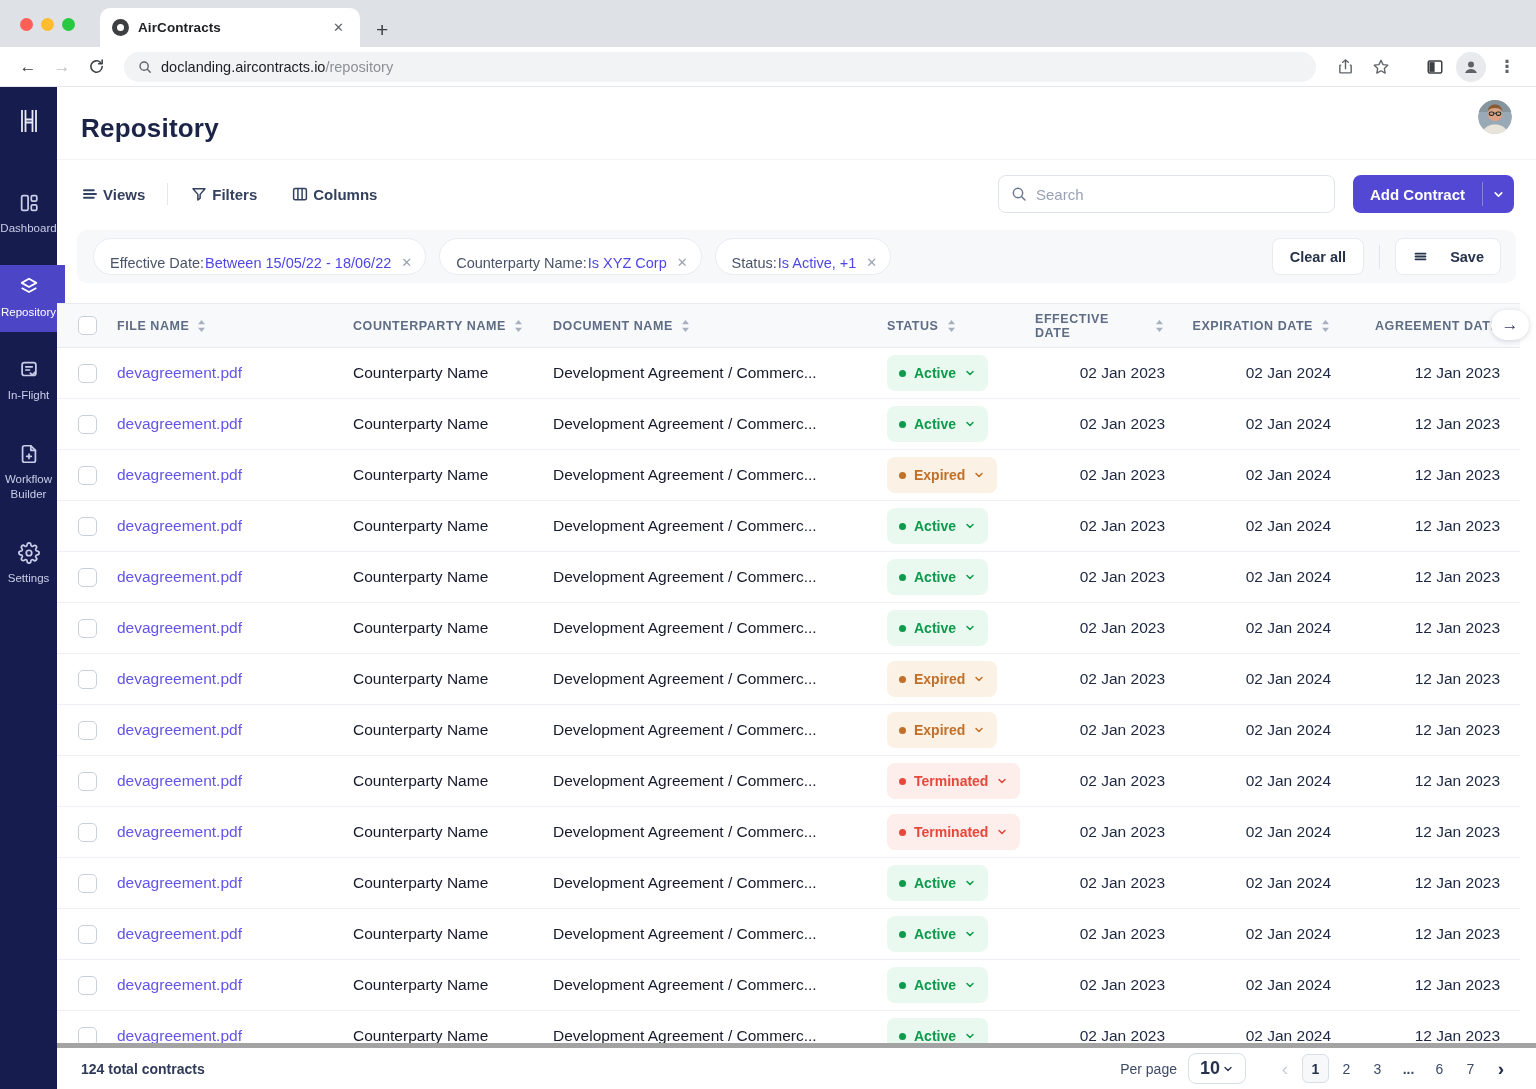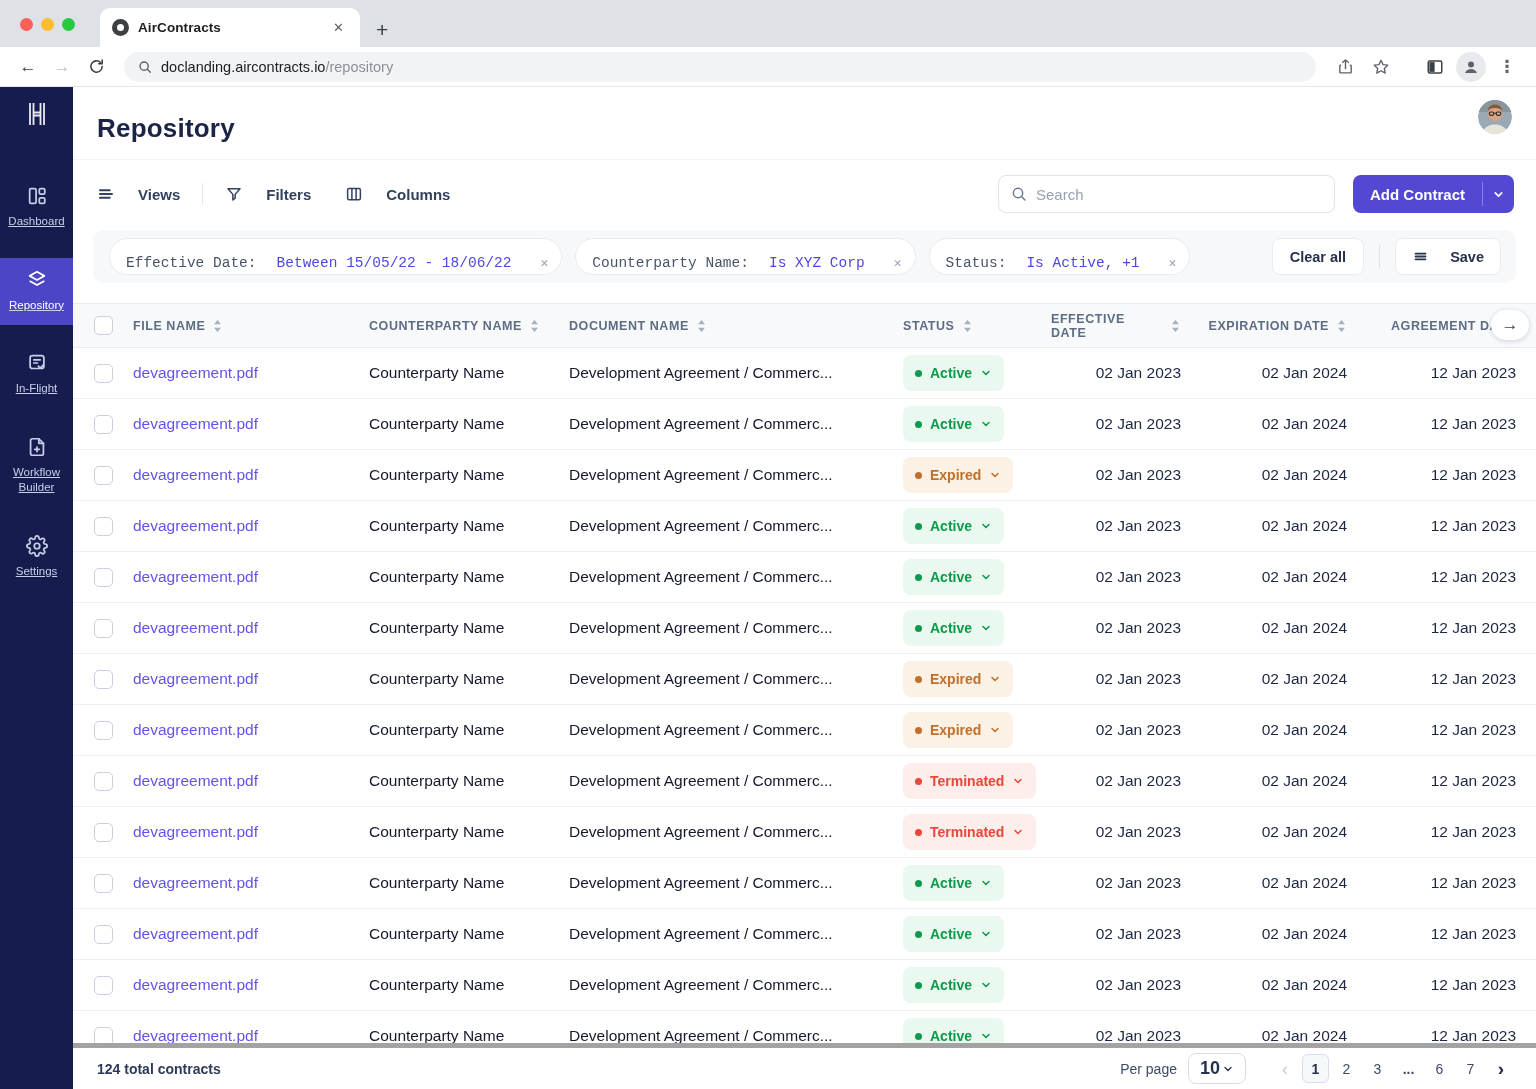--- a/index.html
+++ b/index.html
@@ -26,49 +26,49 @@
   .omnibox svg { flex:none; }
   .url { font-size:14.5px; color:#202124; }
   .url .path { color:#8b9097; }
   .chromeicons { display:flex; align-items:center; gap:6px; }
   .cicon { width:30px; height:30px; display:flex; align-items:center; justify-content:center; border-radius:50%; color:#5f6368;}
   .cicon.profile { background:#e8eaed; }
   .dots { font-size:17px; color:#5f6368; letter-spacing:0; font-weight:700;}
 
   
   .app { flex:1; display:flex; min-height:0; }
-  .sidebar { width:73px; background:#161c4e; color:#c9cee8; display:flex; flex-direction:column; align-items:center; flex:none; padding-top:9px;text-decoration:underline;}
+  .sidebar { width:57px; background:#161c4e; color:#c9cee8; display:flex; flex-direction:column; align-items:center; flex:none; padding-top:16px;}
   .logo { margin-bottom:38px; }
   .navitem { width:73px; padding:11px 3px 12px; display:flex; flex-direction:column; align-items:center; gap:7px;
              font-size:11.5px; line-height:1.35; text-align:center; cursor:pointer; margin-bottom:16px; color:#c9cee8;}
   .navitem svg { stroke:#c9cee8; }
   .navitem.active { background:#4c45c5; color:#fff; }
   .navitem.active svg { stroke:#fff; }
 
   .main { flex:1; display:flex; flex-direction:column; min-width:0; }
   .pagehead { height:73px; padding:26px 24px 0; position:relative; border-bottom:1px solid #f2f4f7; flex:none;}
   .pagetitle { font-size:26px; font-weight:600; color:#1b2447; letter-spacing:.2px;}
   .avatar { position:absolute; right:24px; top:13px; width:34px; height:34px; border-radius:50%; overflow:hidden; cursor:pointer;}
 
   .toolbar { height:52px; display:flex; align-items:center; padding:0 22px 0 24px; gap:0; flex:none; margin-top:8px;}
-  .tbtn { display:flex; align-items:center; gap:23px; font-size:15px; font-weight:600; color:#33415f; cursor:pointer; background:none; border:none; font-family:inherit;}
+  .tbtn { display:flex; align-items:center; gap:4px; font-size:15px; font-weight:600; color:#33415f; cursor:pointer; background:none; border:none; font-family:inherit;}
   .tdiv { width:1px; height:22px; background:#e3e7ee; margin:0 22px; }
   .tgap { width:34px; }
   .spacer { flex:1; }
   .search { width:337px; height:38px; border:1px solid #dfe3ea; border-radius:8px; display:flex; align-items:center; padding:0 12px; gap:9px; background:#fff;}
   .search input { border:none; outline:none; font-size:15px; flex:1; color:#33415f; font-family:inherit; background:transparent;}
   .search input::placeholder { color:#98a1b3; }
   .addbtn { margin-left:18px; height:38px; background:#5348d4; border-radius:8px; display:flex; align-items:stretch; color:#fff; overflow:hidden; cursor:pointer;}
   .addbtn .label { display:flex; align-items:center; padding:0 17px; font-size:15px; font-weight:600;}
   .addbtn .split { width:1px; background:rgba(255,255,255,.3); margin:7px 0;}
   .addbtn .chev { width:31px; display:flex; align-items:center; justify-content:center;}
 
   .filterbar { margin:10px 20px 0; background:#f7f8fa; border-radius:10px; display:flex; align-items:center; padding:8px 15px 8px 16px; flex:none;}
   .chips { display:flex; gap:13px; flex:1; }
-  .chip { background:#fff; border:1px solid #e8ebf0; border-radius:19px; height:37px; display:flex; align-items:center; padding:12px 13px 0 16px; gap:20px; font-size:14.5px; white-space:nowrap;font-family:Liberation Mono, monospace;}
+  .chip { background:#fff; border:1px solid #e8ebf0; border-radius:19px; height:37px; display:flex; align-items:center; padding:12px 13px 0 16px; gap:1px; font-size:14.5px; white-space:nowrap;}
   .chip .lbl { color:#4a5468; }
   .chip .val { color:#4f46e5; font-weight:500;}
   .chip .x { color:#9aa3b2; margin-left:9px; font-size:13px; cursor:pointer;}
   .clearall { background:#fff; border:1px solid #e8ebf0; border-radius:8px; height:37px; padding:0 17px; font-size:14.5px; font-weight:600; color:#26324b; cursor:pointer; font-family:inherit;}
   .fdiv { width:1px; height:24px; background:#dfe3ea; margin:0 15px;}
   .savebtn { background:#fff; border:1px solid #e8ebf0; border-radius:8px; height:37px; padding:0 16px; font-size:14.5px; font-weight:600; color:#26324b; cursor:pointer; display:flex; align-items:center; gap:21px; font-family:inherit;}
 
   
   .tablewrap { flex:1; margin-top:20px; position:relative; overflow:hidden; min-height:0;}
   table { border-collapse:collapse; table-layout:fixed; width:1463px; }

